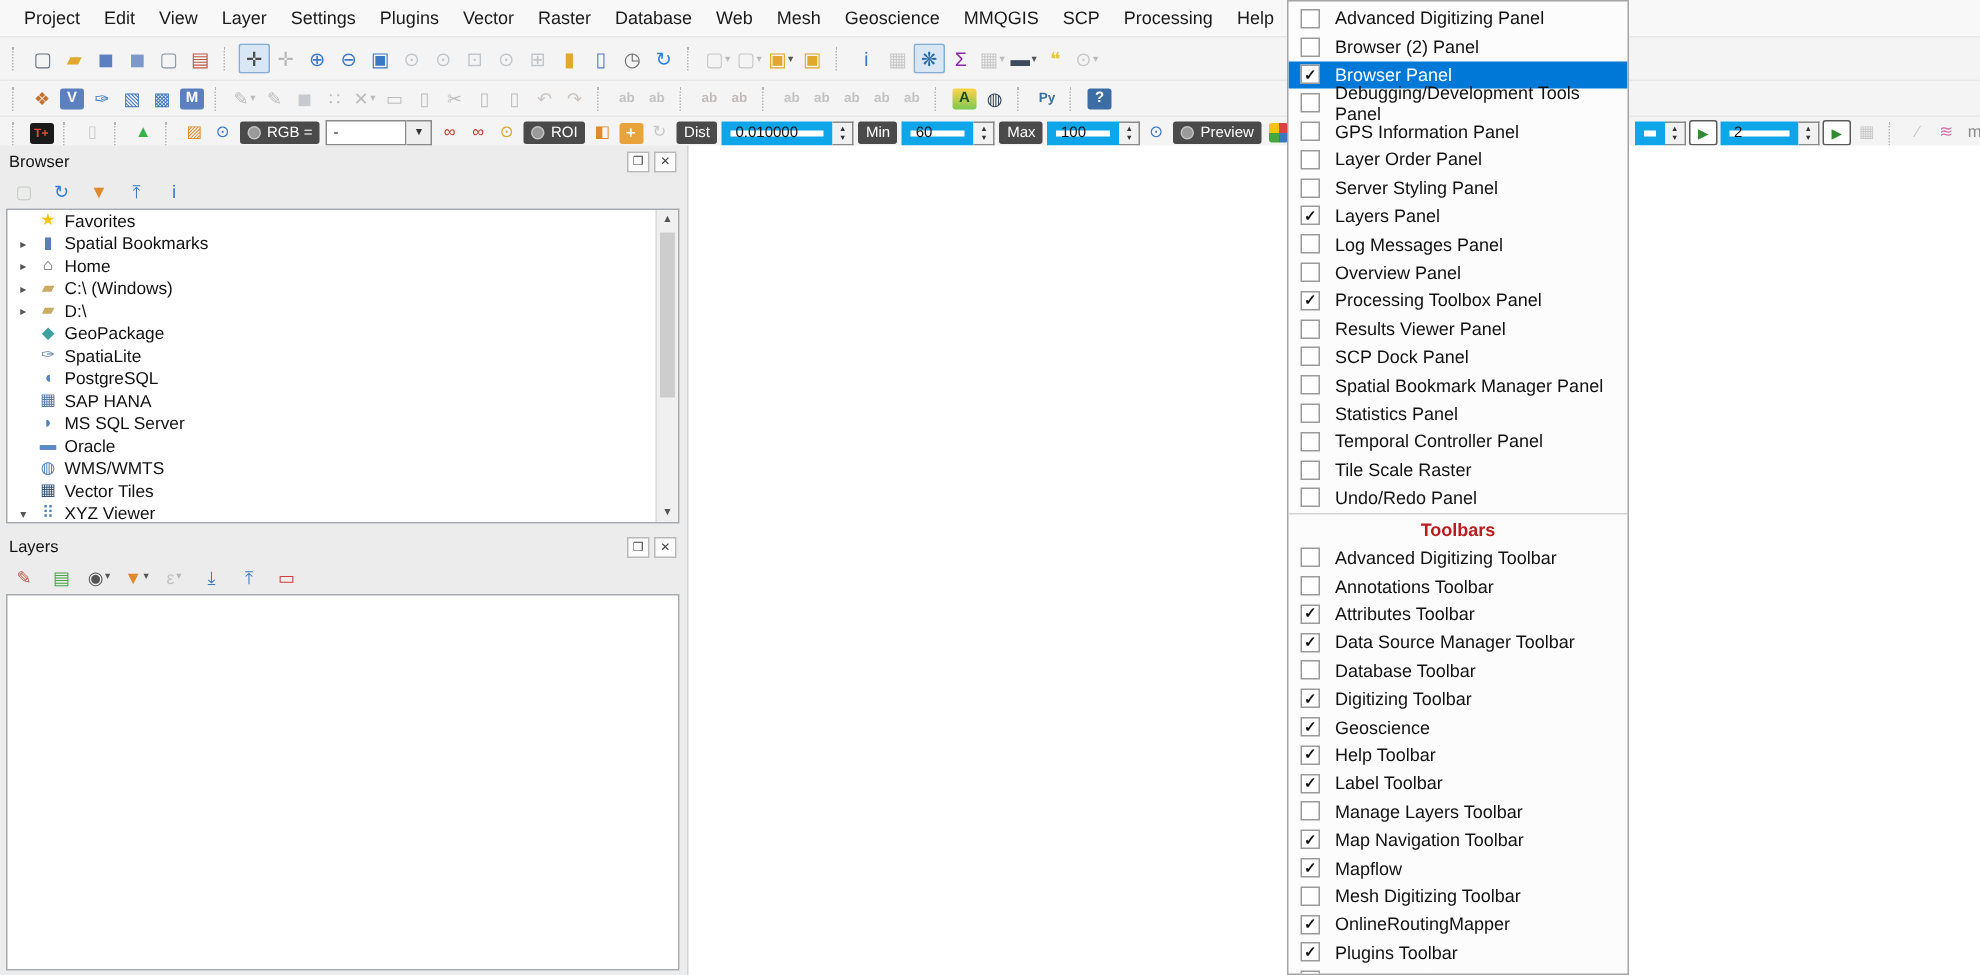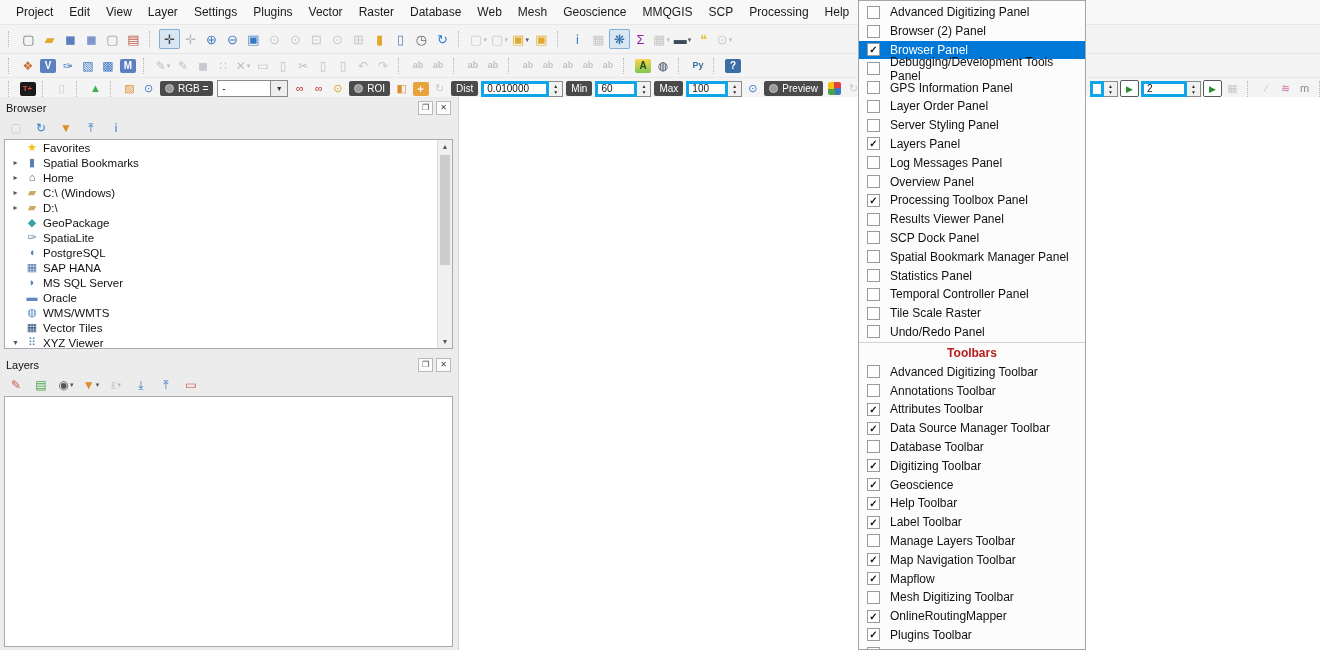--- a/index.html
+++ b/index.html
@@ -25,21 +25,21 @@
   .tbi.disabled{opacity:.35;filter:grayscale(.8);}
   .dd{font-size:7px;color:#555;margin-left:1px;}
   .gbg{min-width:14px;height:14px;border-radius:2px;display:flex;align-items:center;
        justify-content:center;font-weight:bold;padding:0 1px;}
   .quad{width:13px;height:13px;border-radius:2px;
         background:conic-gradient(#e04040 0 25%,#3b78c3 0 50%,#46a546 0 75%,#f2c30f 0);}
   .dlab{background:#4a4a4a;color:#fff;font-size:10px;padding:0 5px;border-radius:2px;
         margin:16px 2px;display:flex;align-items:center;gap:4px;height:15px;white-space:nowrap;}
   .dlab .cir{width:7px;height:7px;border-radius:50%;background:#9a9a9a;border:1px solid #c2c2c2;flex:none;}
   .spin{display:flex;height:16px;margin:0 1px;}
-  .spin .val{background:#fff;border:3px solid #0ea5e9;font-size:10px;display:flex;
+  .spin .val{background:#fff;border:6px solid #0ea5e9;font-size:10px;display:flex;
              align-items:center;padding:0 3px;color:#111;}
   .spin .arr{width:13px;border:1px solid #8a8a8a;border-left:none;background:#f1f1f1;
              display:flex;flex-direction:column;align-items:center;justify-content:center;
              font-size:5px;color:#333;line-height:1.2;}
   .combo{display:flex;height:17px;margin:0 2px;}
   .combo .val{width:44px;background:#fff;border:1px solid #8a8a8a;font-size:10px;
               display:flex;align-items:center;padding:0 4px;color:#111;}
   .combo .btn{width:16px;border:1px solid #8a8a8a;border-left:none;background:#eee;
               display:flex;align-items:center;justify-content:center;font-size:7px;color:#333;}
   .gbtn{width:17px;height:15px;border:1px solid #5a5a5a;background:#fff;display:flex;

